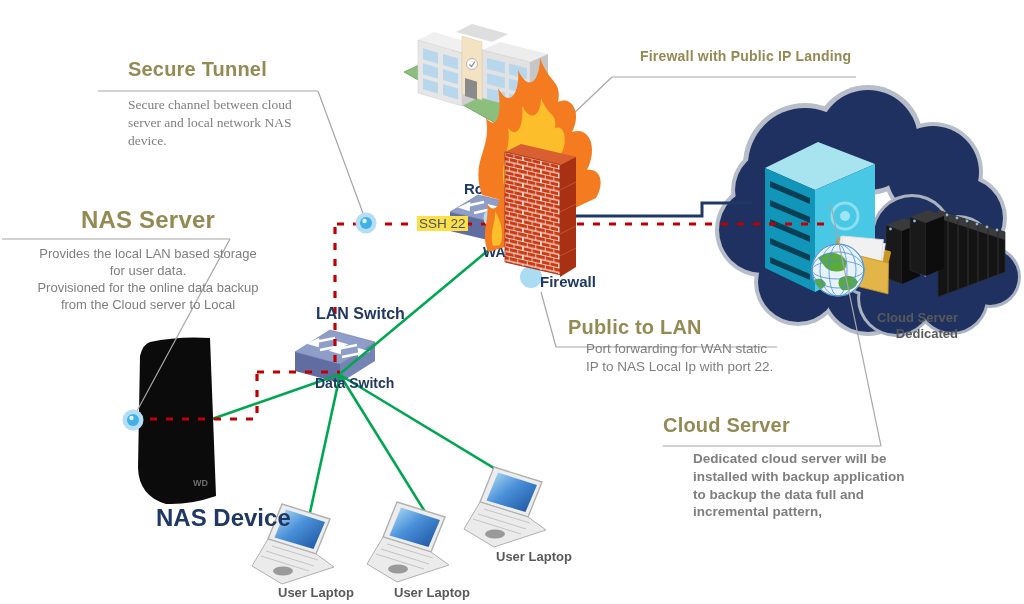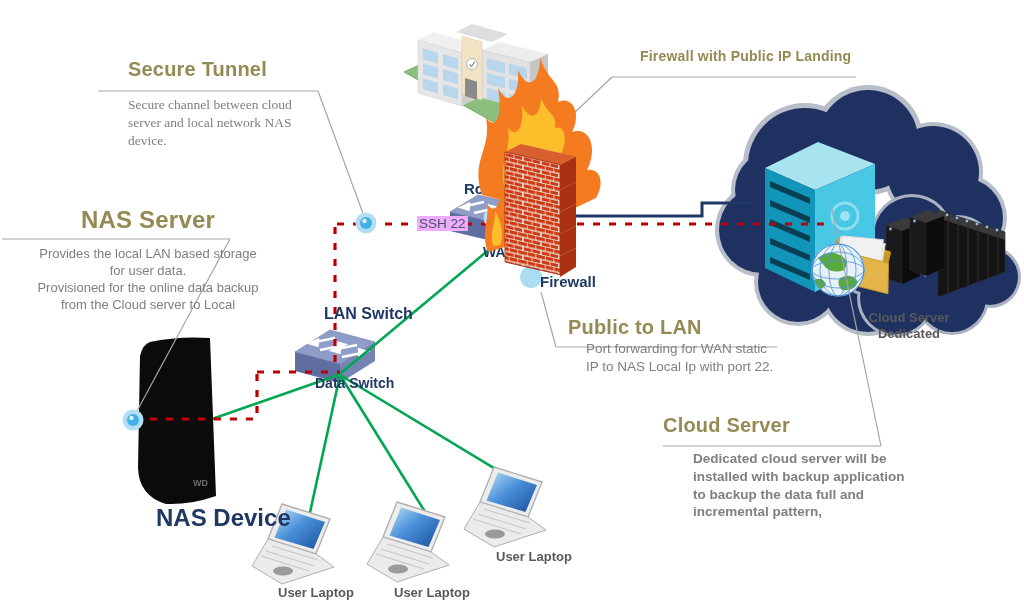--- a/index.html
+++ b/index.html
@@ -294,30 +294,30 @@
 
   <div class="txt callout-title" style="left:635px;top:414px;">Cloud Server</div>
   <div class="txt callout-body" style="left:665px;top:450px;width:235px;font-weight:bold;">Dedicated cloud server will be
 installed with backup application
 to backup the data full and
 incremental pattern,</div>
 
   <div class="txt node-label" style="left:436px;top:180px;font-size:15px;">Router</div>
   <div class="txt node-label" style="left:455px;top:244px;">WAN Switch</div>
   <div class="txt node-label" style="left:512px;top:273px;font-size:15px;">Firewall</div>
-  <div class="txt node-label" style="left:296px;top:305px;font-size:16px;">LAN Switch</div>
+  <div class="txt node-label" style="left:288px;top:305px;font-size:16px;">LAN Switch</div>
   <div class="txt node-label" style="left:287px;top:375px;">Data Switch</div>
-  <div class="txt" style="left:389px;top:216px;font-size:13.5px;color:#44546a;background:#f0abfc;padding:0 2px;">SSH 22</div>
+  <div class="txt" style="left:389px;top:216px;font-size:13.5px;color:#44546a;background:#fde047;padding:0 2px;">SSH 22</div>
   <div class="txt node-label" style="left:128px;top:504px;font-size:24px;text-align:right;">NAS Device</div>
 
   <div class="txt dev-label" style="left:250px;top:585px;">User Laptop</div>
   <div class="txt dev-label" style="left:366px;top:585px;">User Laptop</div>
   <div class="txt dev-label" style="left:468px;top:549px;">User Laptop</div>
 
-  <div class="txt dev-label center" style="left:832px;top:310px;width:98px;line-height:1.25;">Cloud Server Dedicated</div>
+  <div class="txt dev-label center" style="left:832px;top:310px;width:98px;line-height:1.25;text-align:right;">Cloud Server Dedicated</div>
 </div>
 
 <svg id="art-top" width="1024" height="604" viewBox="0 0 1024 604">
   <defs>
     <pattern id="brick" width="18" height="9" patternUnits="userSpaceOnUse">
       <rect width="18" height="9" fill="#efefed"></rect>
       <rect x="0.7" y="0.7" width="7.9" height="3.5" fill="#cf3a12"></rect>
       <rect x="9.3" y="0.7" width="7.9" height="3.5" fill="#cf3a12"></rect>
       <rect x="-4" y="5" width="7.9" height="3.5" fill="#cf3a12"></rect>
       <rect x="4.6" y="5" width="7.9" height="3.5" fill="#cf3a12"></rect>

